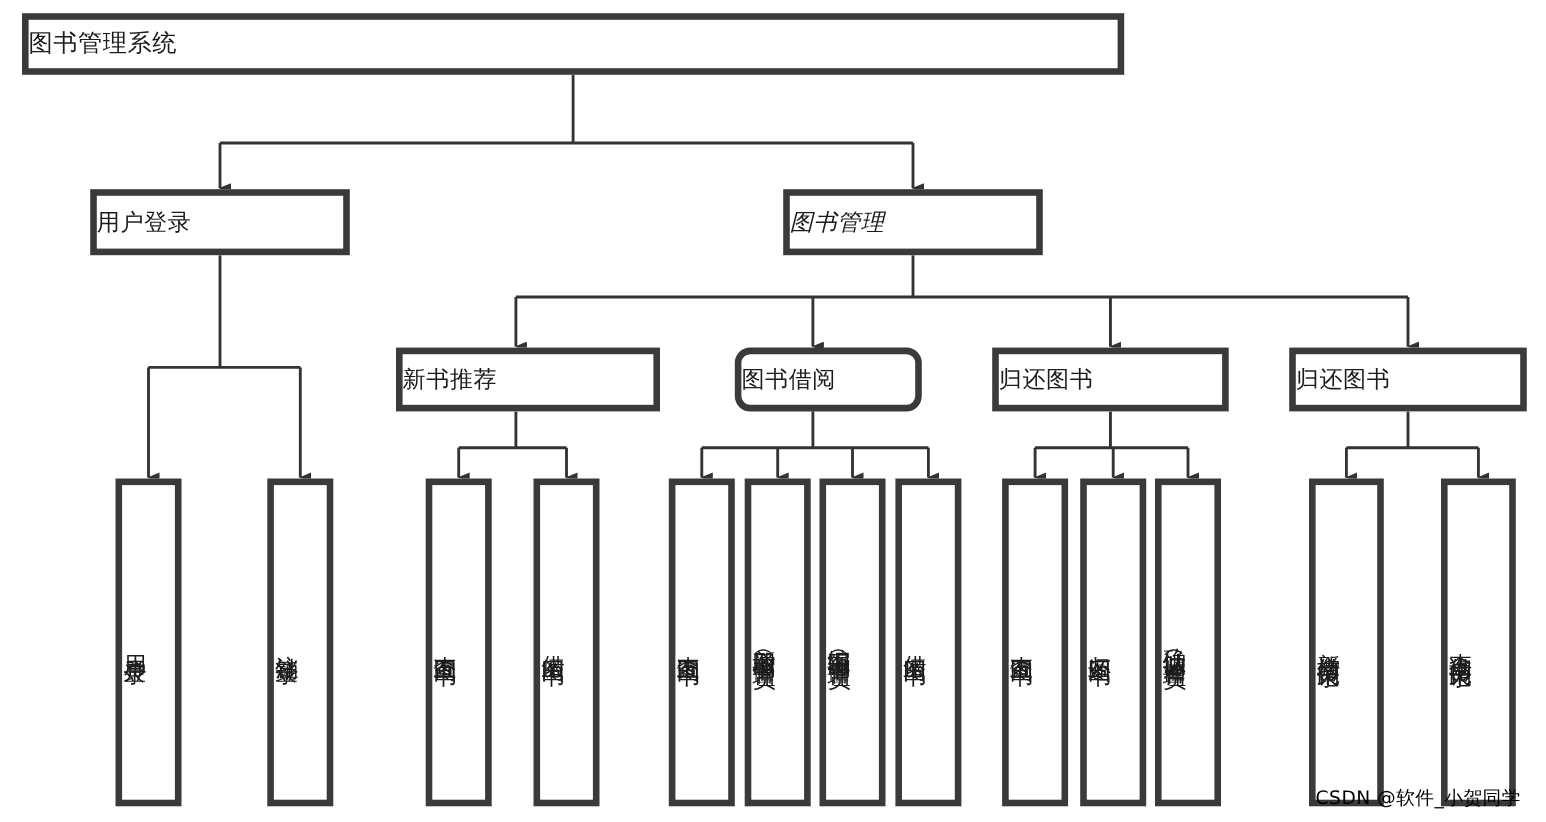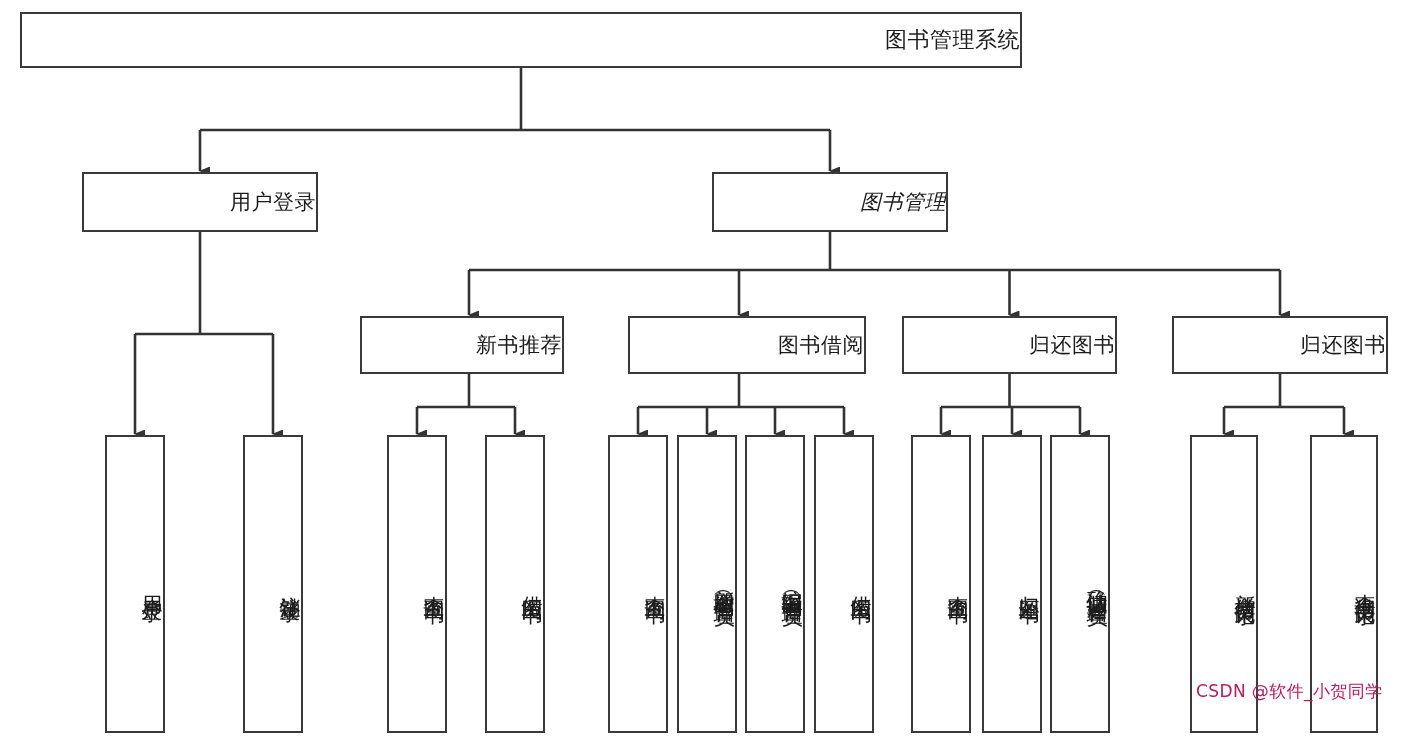--- a/index.html
+++ b/index.html
@@ -24,24 +24,24 @@
     left: 0;
     top: 0;
     width: 1405px;
     height: 747px;
     pointer-events: none;
   }
   .node {
     position: absolute;
     box-sizing: border-box;
     background: #ffffff;
-    border: 2px solid #0ea5e9;
+    border: 6px solid #0ea5e9;
     display: flex;
     align-items: center;
-    justify-content: flex-end;
+    justify-content: flex-start;
     overflow: hidden;
   }
   .node .label {
     color: #1c1c1c;
     font-family: "DejaVu Sans", "Liberation Sans", sans-serif;
     line-height: 1.08;
     text-align: center;
     white-space: nowrap;
   }
   .node.horizontal .label {
@@ -116,24 +116,24 @@
   <div id="node-layer">
       <div class="node horizontal root" style="left: 20px; top: 12px; width: 1002px; height: 56px; border-color: rgb(58, 58, 58); background: rgb(255, 255, 255);">
         <div class="label" style="color: rgb(28, 28, 28);">图书管理系统</div>
       </div>
       <div class="node horizontal" style="left: 82px; top: 172px; width: 236px; height: 60px; border-color: rgb(58, 58, 58); background: rgb(255, 255, 255);">
         <div class="label" style="color: rgb(28, 28, 28);">用户登录</div>
       </div>
       <div class="node horizontal" style="left: 712px; top: 172px; width: 236px; height: 60px; border-color: rgb(58, 58, 58); background: rgb(255, 255, 255);">
         <div class="label" style="color: rgb(28, 28, 28); font-style: italic;">图书管理</div>
       </div>
-      <div class="node horizontal" style="left: 360px; top: 316px; width: 204px; height: 58px; border-color: rgb(58, 58, 58); background: rgb(255, 255, 255);">
+      <div class="node horizontal" style="left: 360px; top: 316px; width: 240px; height: 58px; border-color: rgb(58, 58, 58); background: rgb(255, 255, 255);">
         <div class="label" style="color: rgb(28, 28, 28);">新书推荐</div>
       </div>
-      <div class="node horizontal" style="left: 628px; top: 316px; width: 238px; height: 58px; border-color: rgb(58, 58, 58); background: rgb(255, 255, 255);">
+      <div class="node horizontal" style="left: 668px; top: 316px; width: 170px; height: 58px; border-color: rgb(58, 58, 58); background: rgb(255, 255, 255); border-radius: 14px;">
         <div class="label" style="color: rgb(28, 28, 28);">图书借阅</div>
       </div>
       <div class="node horizontal" style="left: 902px; top: 316px; width: 215px; height: 58px; border-color: rgb(58, 58, 58); background: rgb(255, 255, 255);">
         <div class="label" style="color: rgb(28, 28, 28);">归还图书</div>
       </div>
       <div class="node horizontal" style="left: 1172px; top: 316px; width: 216px; height: 58px; border-color: rgb(58, 58, 58); background: rgb(255, 255, 255);">
         <div class="label" style="color: rgb(28, 28, 28);">归还图书</div>
       </div>
       <div class="node vertical" style="left: 105px; top: 435px; width: 60px; height: 298px; border-color: rgb(58, 58, 58); background: rgb(255, 255, 255);">
         <div class="label" style="color: rgb(28, 28, 28);">用户登录</div>
@@ -168,14 +168,14 @@
       <div class="node vertical" style="left: 1050px; top: 435px; width: 60px; height: 298px; border-color: rgb(58, 58, 58); background: rgb(255, 255, 255);">
         <div class="label" style="color: rgb(28, 28, 28);">确认归还（管理员）</div>
       </div>
       <div class="node vertical" style="left: 1190px; top: 435px; width: 68px; height: 298px; border-color: rgb(58, 58, 58); background: rgb(255, 255, 255);">
         <div class="label" style="color: rgb(28, 28, 28);">新增借阅记录</div>
       </div>
       <div class="node vertical" style="left: 1310px; top: 435px; width: 68px; height: 298px; border-color: rgb(58, 58, 58); background: rgb(255, 255, 255);">
         <div class="label" style="color: rgb(28, 28, 28);">查询借阅记录</div>
       </div>
     </div>
-  <div class="watermark" style="left: 1196px; top: 680px; color: #be185d;">CSDN @软件_小贺同学</div>
+  <div class="watermark" style="left: 1196px; top: 714px; color: #000000;">CSDN @软件_小贺同学</div>
 </div>
 
 </body></html>

